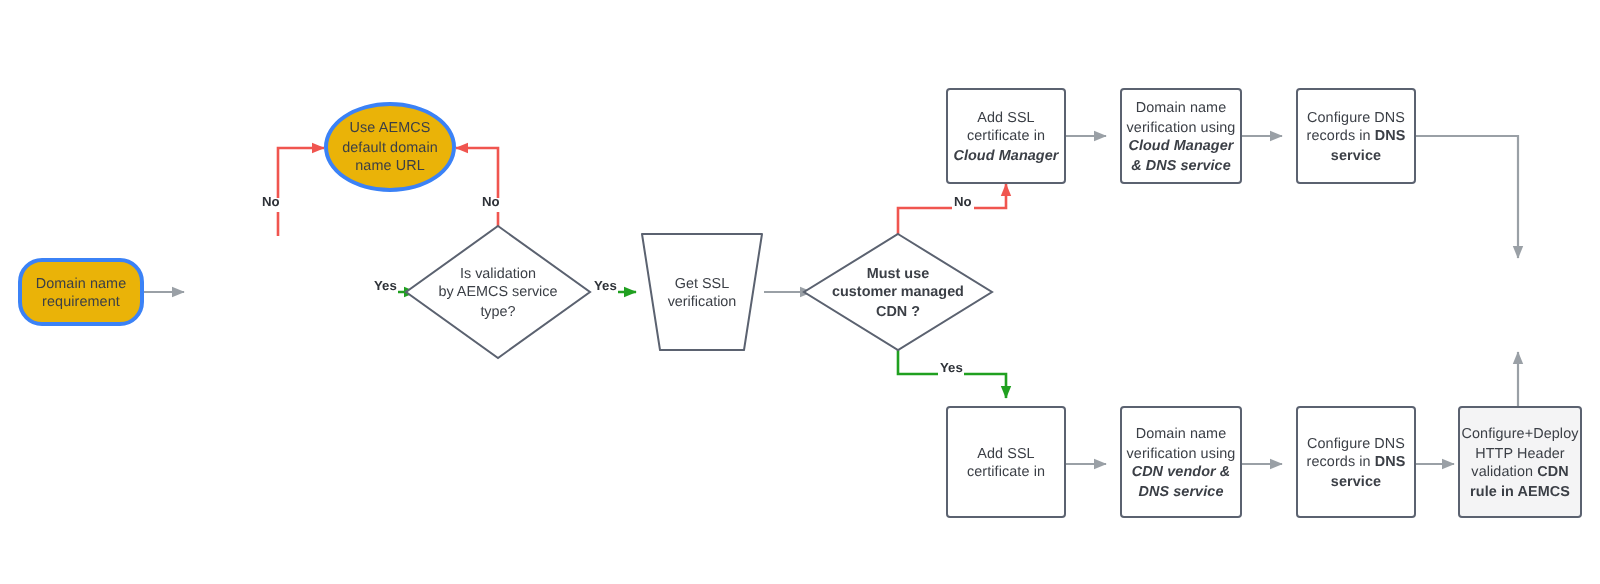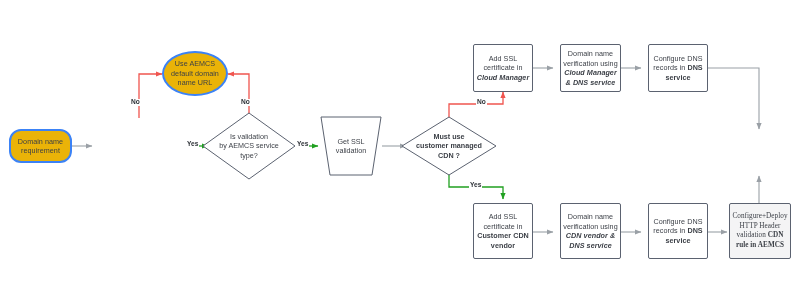--- a/index.html
+++ b/index.html
@@ -43,21 +43,20 @@
     padding: 0 2px;
     white-space: pre-line;
   }
   .rect {
     border: 1px solid #5b6270;
     border-radius: 2px;
     background: #ffffff;
   }
   .rect.shade {
     background: #f4f4f5;
-    font-family: Liberation Serif, serif;
   }
   .stadium {
     border: 2px solid #3b82f6;
     background: #eab308;
   }
   .stadium.pill {
     border-radius: 12px;
   }
   .stadium.ellipse {
     border-radius: 50% / 50%;
@@ -196,21 +195,21 @@
     <div class="txt">Is validation
 by AEMCS service
 type?</div>
   </div>
 
   <div class="trap-wrap" style="left:320px; top:116px; width:62px; height:60px;">
     <svg width="62" height="60" viewBox="0 0 62 60">
       <polygon points="1,1 61,1 52,59 10,59" fill="#ffffff" stroke="#5b6270" stroke-width="1" stroke-linejoin="round"></polygon>
     </svg>
     <div class="txt">Get SSL
-validation</div>
+verification</div>
   </div>
 
   <div class="diamond-wrap" style="left:401px; top:116px; width:96px; height:60px;">
     <svg width="96" height="60" viewBox="0 0 96 60">
       <polygon points="48,1 95,30 48,59 1,30" fill="#ffffff" stroke="#5b6270" stroke-width="1"></polygon>
     </svg>
     <div class="txt" style="font-weight:bold;">Must use
 customer managed
 CDN ?</div>
   </div>
@@ -228,22 +227,21 @@
 
   <div class="node rect" style="left:648px; top:44px; width:60px; height:48px;">
     <span class="txt"><span>Configure DNS
 records in </span><b class="s">DNS
 service</b></span>
   </div>
 
 
   <div class="node rect" style="left:473px; top:203px; width:60px; height:56px;">
     <span class="txt"><span>Add SSL
-certificate in</span><br><b class="s">Customer CDN
-vendor</b></span>
+certificate in</span><br></span>
   </div>
 
   <div class="node rect" style="left:560px; top:203px; width:61px; height:56px;">
     <span class="txt"><span>Domain name
 verification using</span><br><span class="bi">CDN vendor &amp;
 DNS service</span></span>
   </div>
 
   <div class="node rect" style="left:648px; top:203px; width:60px; height:56px;">
     <span class="txt"><span>Configure DNS

